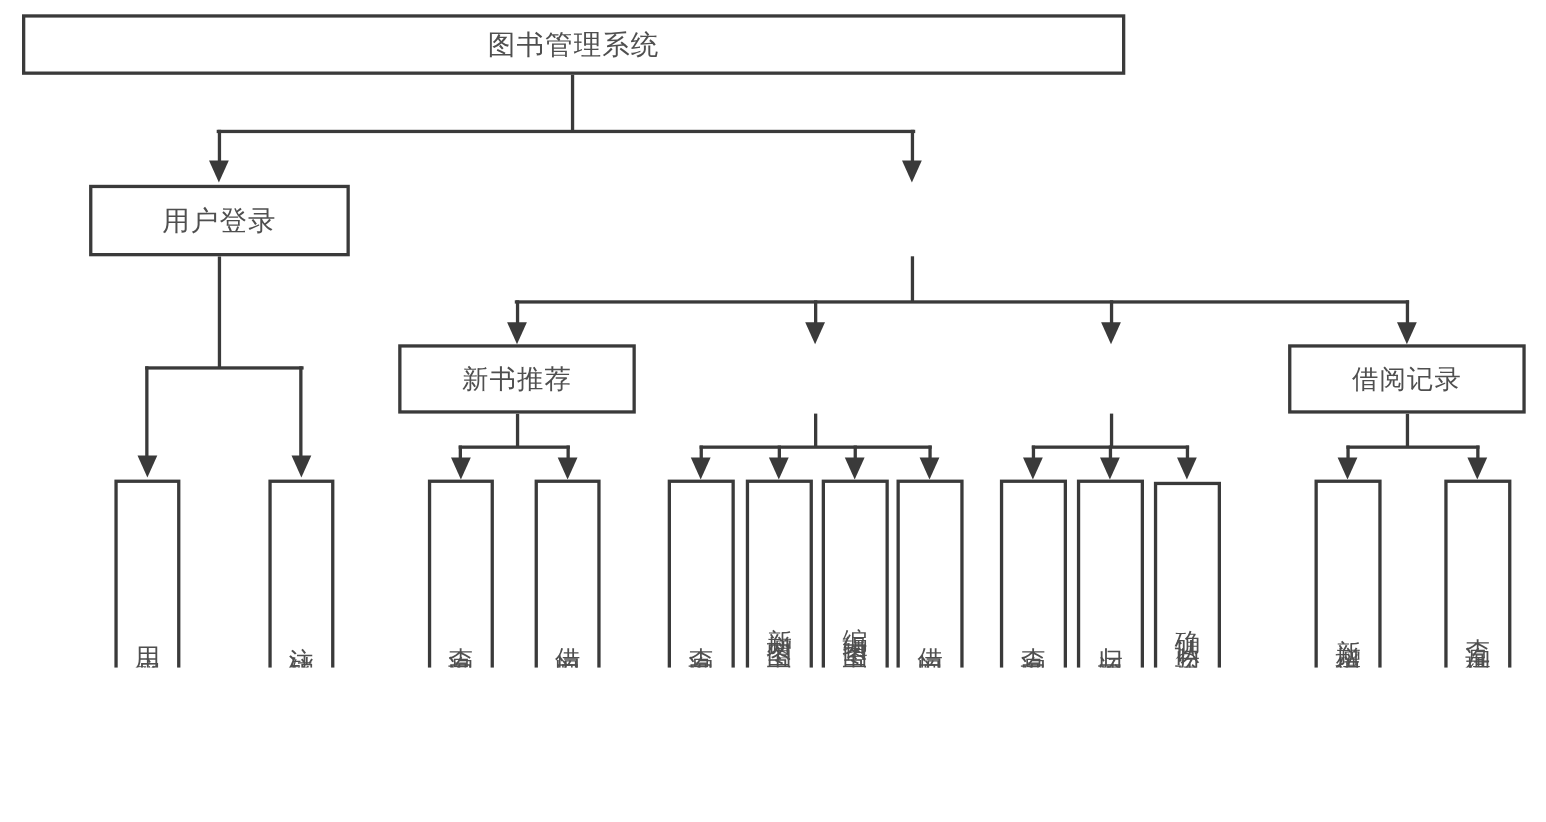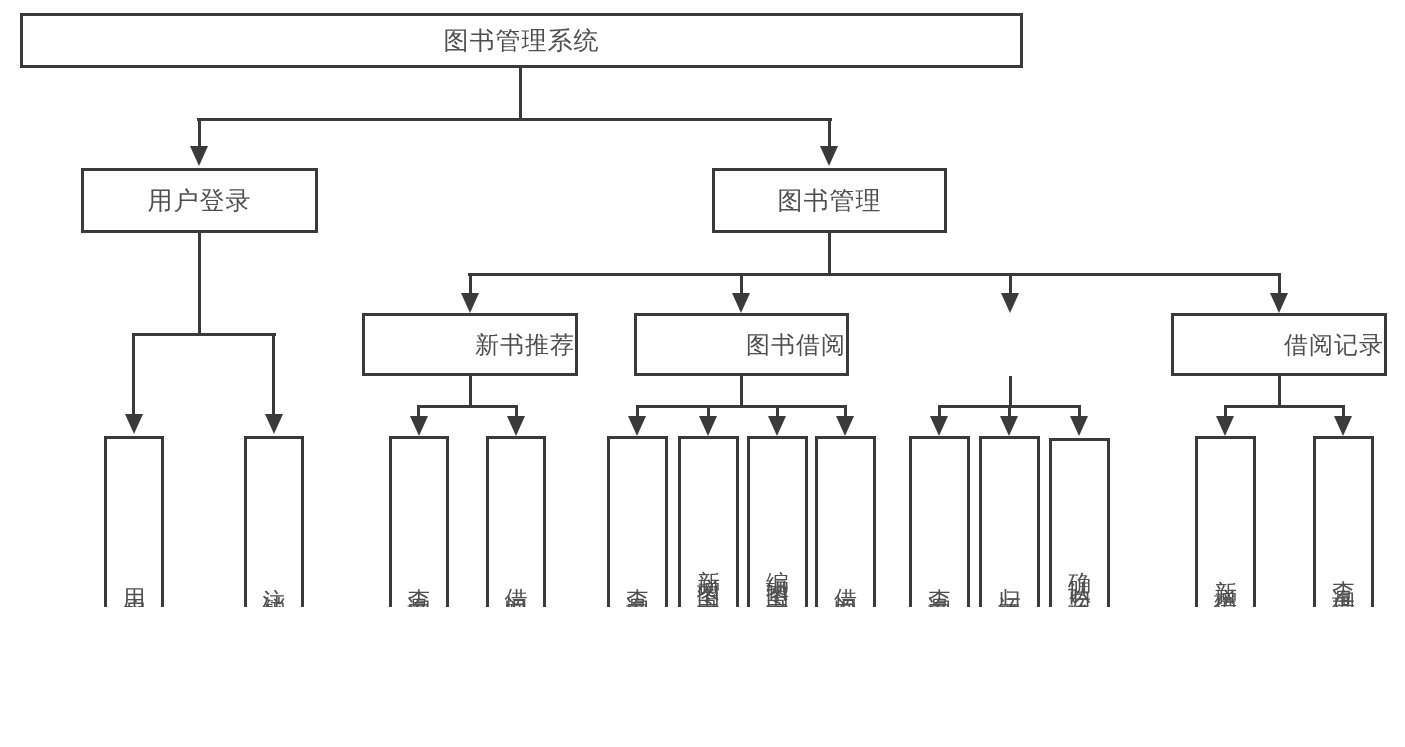--- a/index.html
+++ b/index.html
@@ -13,21 +13,21 @@
     position:relative;width:1405px;height:607px;background:var(--bg);
     overflow:hidden;font-family:"Liberation Sans",sans-serif;
   }
   .box{
     position:absolute;box-sizing:border-box;background:#fff;
     border:3px solid var(--line);
     display:flex;align-items:center;justify-content:center;
     color:var(--text);font-size:25px;letter-spacing:1px;
     z-index:2;
   }
-  .box.lvl3{font-size:24px;justify-content:flex-end;}
+  .box.lvl3{font-size:24px;}
   .box.vert{font-size:23px;}
   .box.vert span{
     writing-mode:vertical-rl;text-orientation:mixed;
     letter-spacing:8px;line-height:1;
   }
   .vl{position:absolute;width:3px;background:var(--line);z-index:1;}
   .hl{position:absolute;height:3px;background:var(--line);z-index:1;}
   .arrow{
     position:absolute;width:0;height:0;z-index:1;
     border-left:9px solid transparent;border-right:9px solid transparent;
@@ -44,31 +44,25 @@
 <div class="canvas">
 
   <div class="box" style="left:20px;top:13px;width:1003px;height:55px">
     <span>图书管理系统</span>
   </div>
 
   <div class="box" style="left:81px;top:168px;width:237px;height:65px">
     <span>用户登录</span>
   </div>
 
-  <div class="box" style="left:712px;top:168px;width:235px;height:65px">
-    <span>图书管理</span>
-  </div>
 
   <div class="box lvl3" style="left:362px;top:313px;width:216px;height:63px">
     <span>新书推荐</span>
   </div>
 
-  <div class="box lvl3" style="left:634px;top:313px;width:215px;height:63px">
-    <span>图书借阅</span>
-  </div>
 
 
   <div class="box lvl3" style="left:1171px;top:313px;width:216px;height:63px">
     <span>借阅记录</span>
   </div>
 
   <div class="box vert" style="left:104px;top:436px;width:60px;height:300px">
     <span>用户登录</span>
   </div>
   <div class="box vert" style="left:244px;top:436px;width:60px;height:300px">

